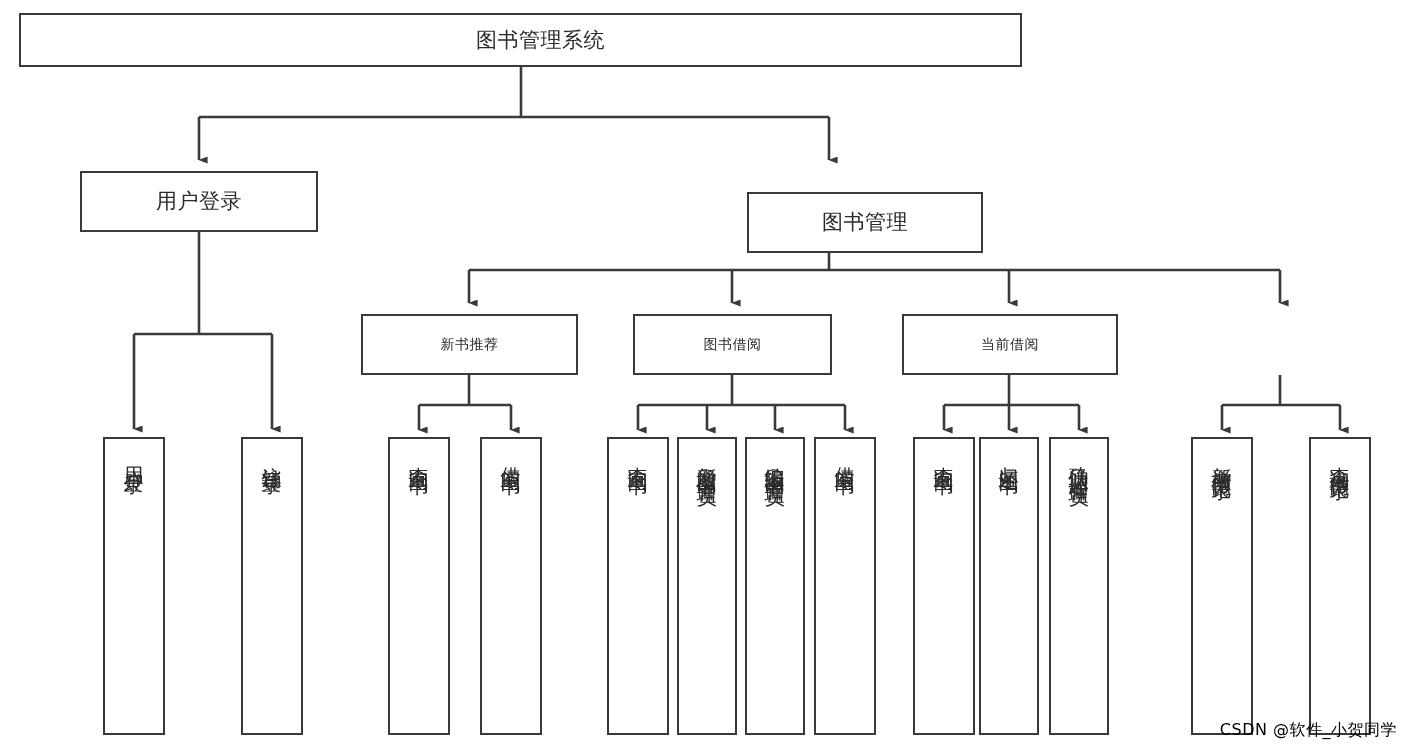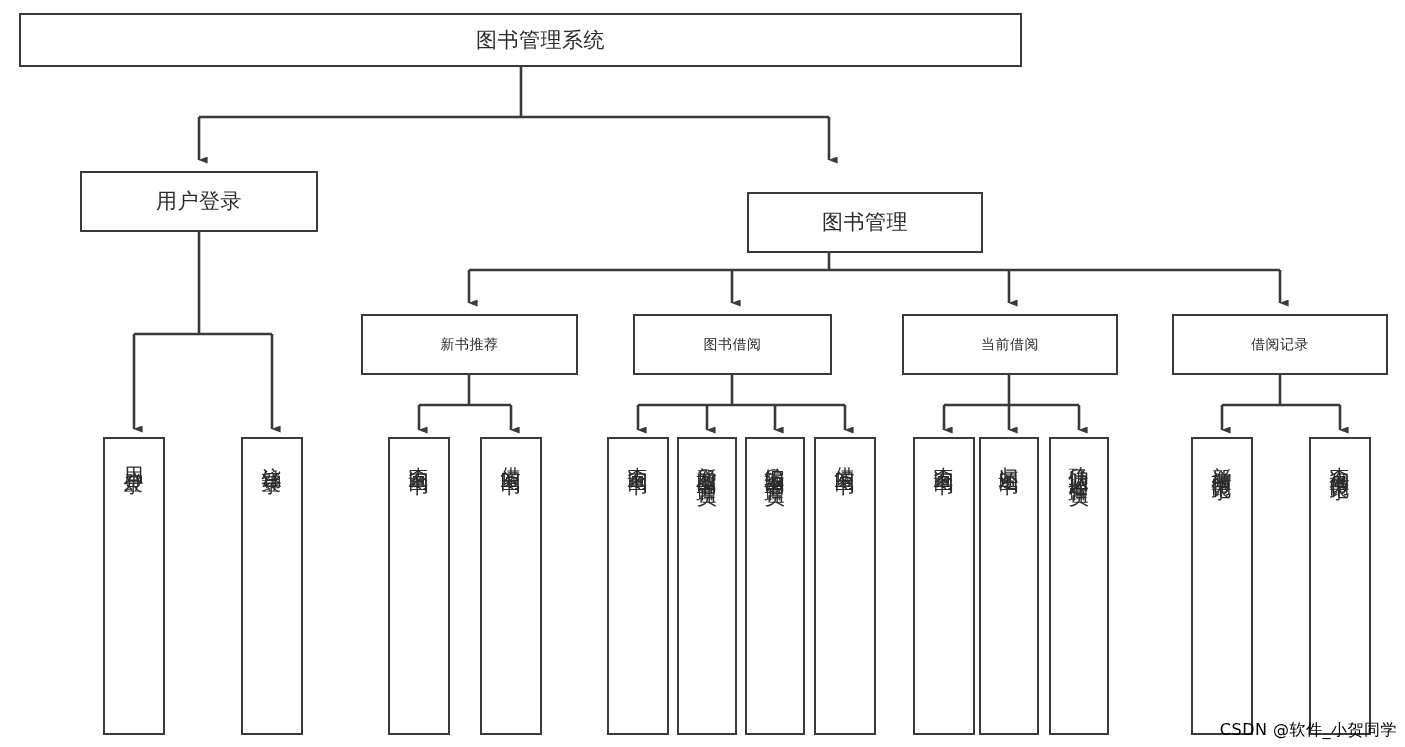--- a/index.html
+++ b/index.html
@@ -141,23 +141,20 @@
 
   <div class="node level3" style="left:361px; top:314px; width:217px; height:61px;">
     <span class="node-label">新书推荐</span>
   </div>
   <div class="node level3" style="left:633px; top:314px; width:199px; height:61px;">
     <span class="node-label">图书借阅</span>
   </div>
   <div class="node level3" style="left:902px; top:314px; width:216px; height:61px;">
     <span class="node-label">当前借阅</span>
   </div>
-  <div class="node level3" style="left:1172px; top:314px; width:216px; height:61px;">
-    <span class="node-label">借阅记录</span>
-  </div>
 
   <div class="node leaf" style="left:103px; top:437px; width:62px; height:298px;">
     <span class="node-label">用户登录</span>
   </div>
   <div class="node leaf" style="left:241px; top:437px; width:62px; height:298px;">
     <span class="node-label">注销登录</span>
   </div>
 
   <div class="node leaf" style="left:388px; top:437px; width:62px; height:298px;">
     <span class="node-label">查询图书</span>

